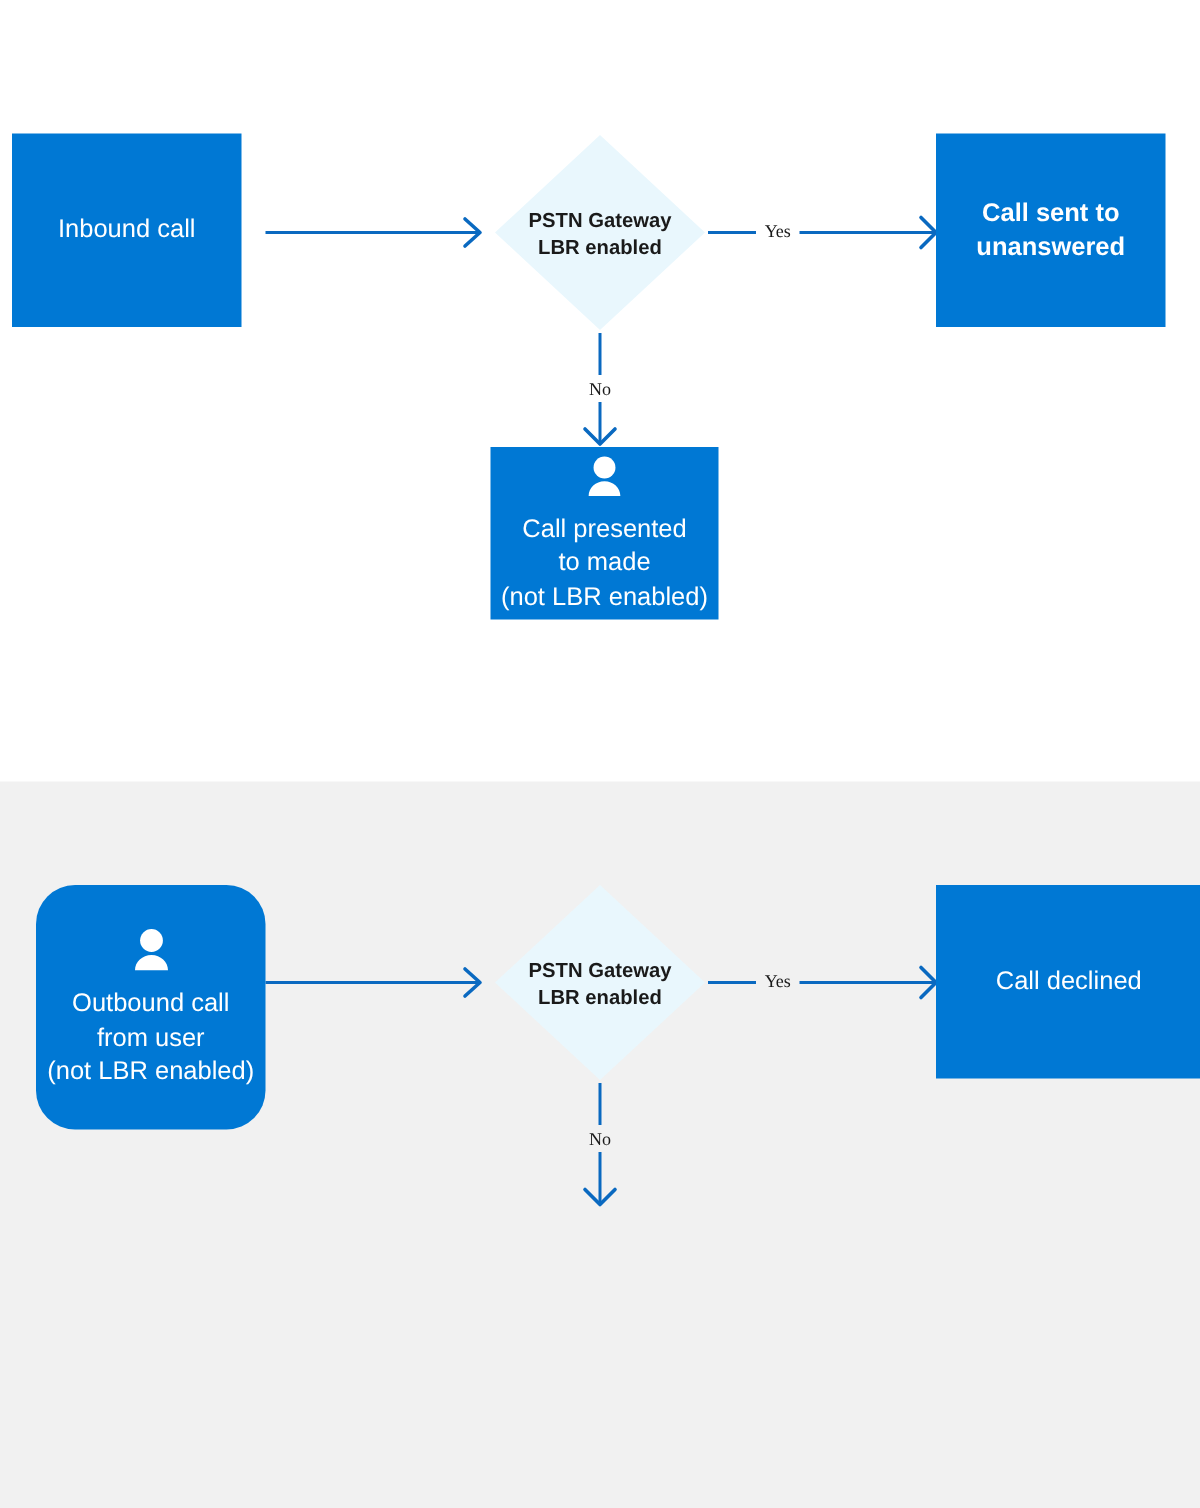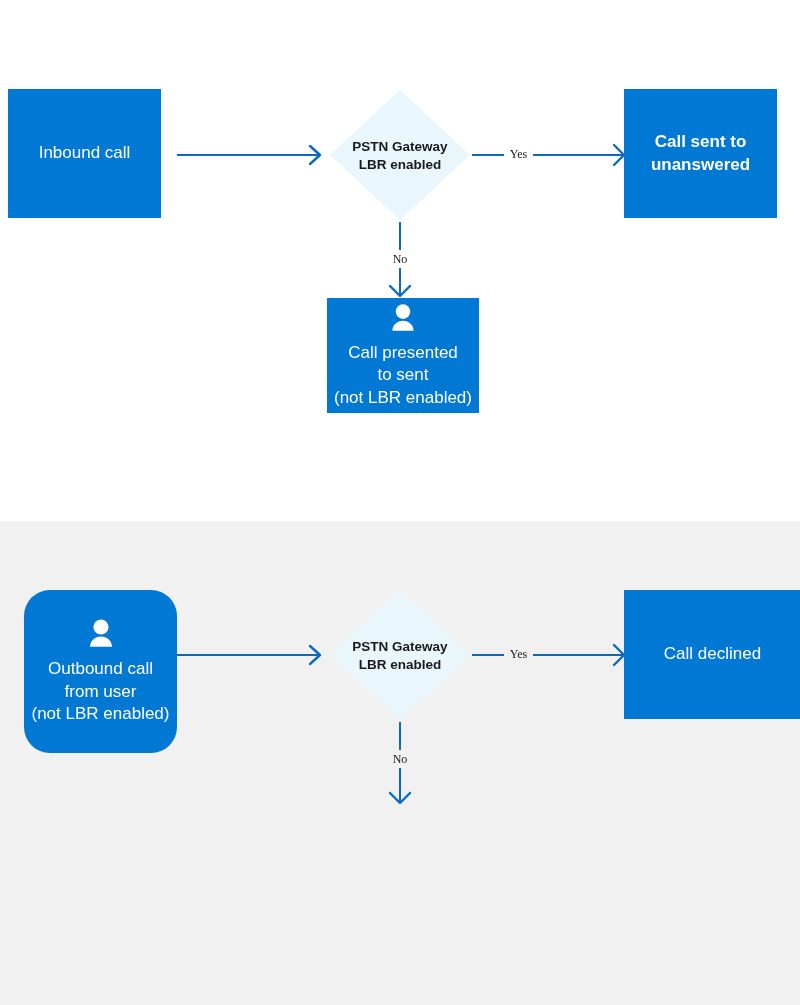--- a/index.html
+++ b/index.html
@@ -149,21 +149,21 @@
     <span class="box-label">Call sent to</span>
     <span class="box-label">unanswered</span>
   </div>
 
   <div class="node-box" style="left:327px; top:298px; width:152px; height:115px;">
     <svg class="person-icon" width="34" height="34" viewBox="0 0 34 34" xmlns="http://www.w3.org/2000/svg">
       <circle cx="17" cy="10" r="7.6" fill="#ffffff"></circle>
       <path d="M17 19.6c-6.1 0-11 4.6-11 10.2h22c0-5.6-4.9-10.2-11-10.2z" fill="#ffffff"></path>
     </svg>
     <span class="box-label">Call presented</span>
-    <span class="box-label">to sent</span>
+    <span class="box-label">to made</span>
     <span class="box-label">(not LBR enabled)</span>
   </div>
 
   <div class="node-box" style="left:24px; top:590px; width:153px; height:163px;border-radius:26px;">
     <svg class="person-icon" width="34" height="34" viewBox="0 0 34 34" xmlns="http://www.w3.org/2000/svg">
       <circle cx="17" cy="10" r="7.6" fill="#ffffff"></circle>
       <path d="M17 19.6c-6.1 0-11 4.6-11 10.2h22c0-5.6-4.9-10.2-11-10.2z" fill="#ffffff"></path>
     </svg>
     <span class="box-label">Outbound call</span>
     <span class="box-label">from user</span>

